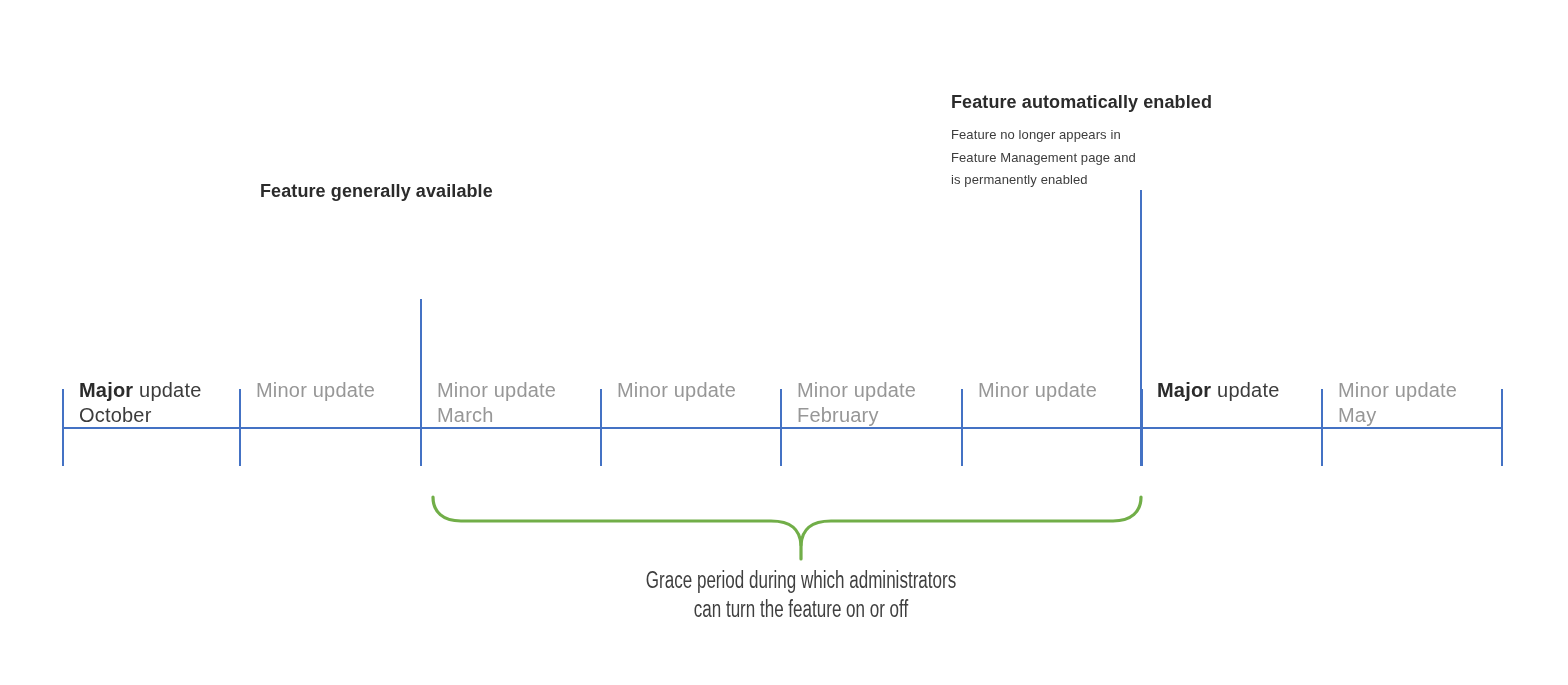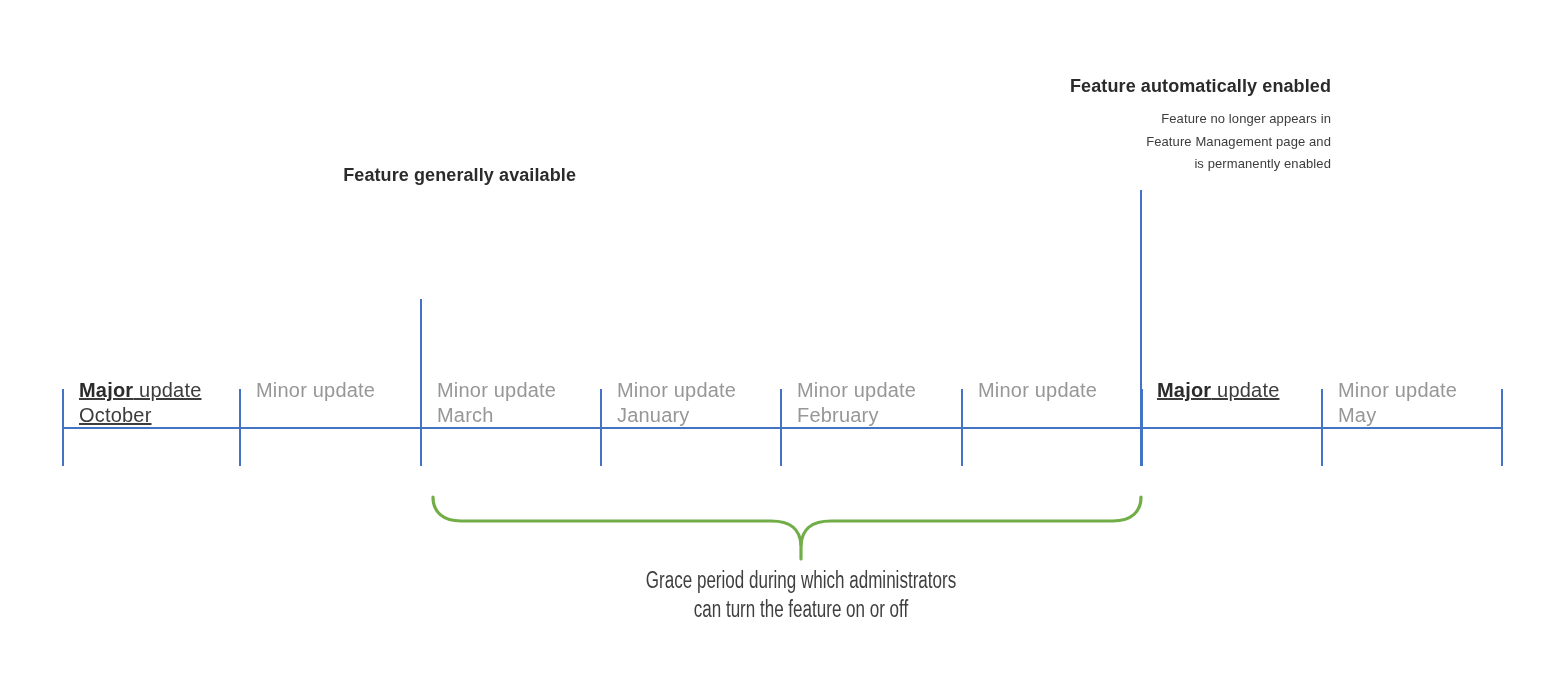--- a/index.html
+++ b/index.html
@@ -21,29 +21,29 @@
 
   
   .vline{position:absolute;width:2px;background:var(--blue);}
   .vline-1{left:420px;top:299px;height:167px;}
   .vline-2{left:1140px;top:190px;height:276px;}
 
   
   .tick-label{position:absolute;top:378px;width:172px;font-size:20px;line-height:25px;
               letter-spacing:.2px;color:var(--gray);}
   .tick-label .month{display:block;}
-  .item-major{color:var(--dark);text-decoration:underline;}
+  .item-major{color:var(--dark);}
   .item-major .em{font-weight:700;color:var(--darker);}
 
   
-  .callout{position:absolute;text-align:right;color:var(--dark);}
+  .callout{position:absolute;text-align:left;color:var(--dark);margin-top:16px;}
   .callout .callout-title{font-weight:700;font-size:18px;line-height:24px;color:var(--darker);
                           letter-spacing:.1px;margin-bottom:10px;}
   .callout .callout-body{font-size:13px;line-height:22.5px;white-space:pre-line;letter-spacing:.1px;}
-  .callout-1{left:246px;top:163px;width:330px;}
+  .callout-1{left:260px;top:163px;width:330px;}
   .callout-2{left:951px;top:74px;width:380px;}
 
   
   .brace-svg{position:absolute;left:0;top:0;width:1568px;height:685px;pointer-events:none;}
   .brace-label{position:absolute;left:501px;top:566px;width:600px;text-align:center;
                font-size:23px;line-height:29px;color:#3F3F3F;white-space:pre-line;
                transform:scaleX(.74);transform-origin:50% 0;}
 </style>
 </head>
 <body>
@@ -81,21 +81,20 @@
   </div>
   <div class="tick-label item-minor" style="left:256px">
     <span class="em">Minor</span><span> update</span>
   </div>
   <div class="tick-label item-minor" style="left:437px">
     <span class="em">Minor</span><span> update</span>
     <span class="month">March</span>
   </div>
   <div class="tick-label item-minor" style="left:617px">
     <span class="em">Minor</span><span> update</span>
-    <span class="month">January</span>
   </div>
   <div class="tick-label item-minor" style="left:797px">
     <span class="em">Minor</span><span> update</span>
     <span class="month">February</span>
   </div>
   <div class="tick-label item-minor" style="left:978px">
     <span class="em">Minor</span><span> update</span>
   </div>
   <div class="tick-label item-major" style="left:1157px">
     <span class="em">Major</span><span> update</span>

